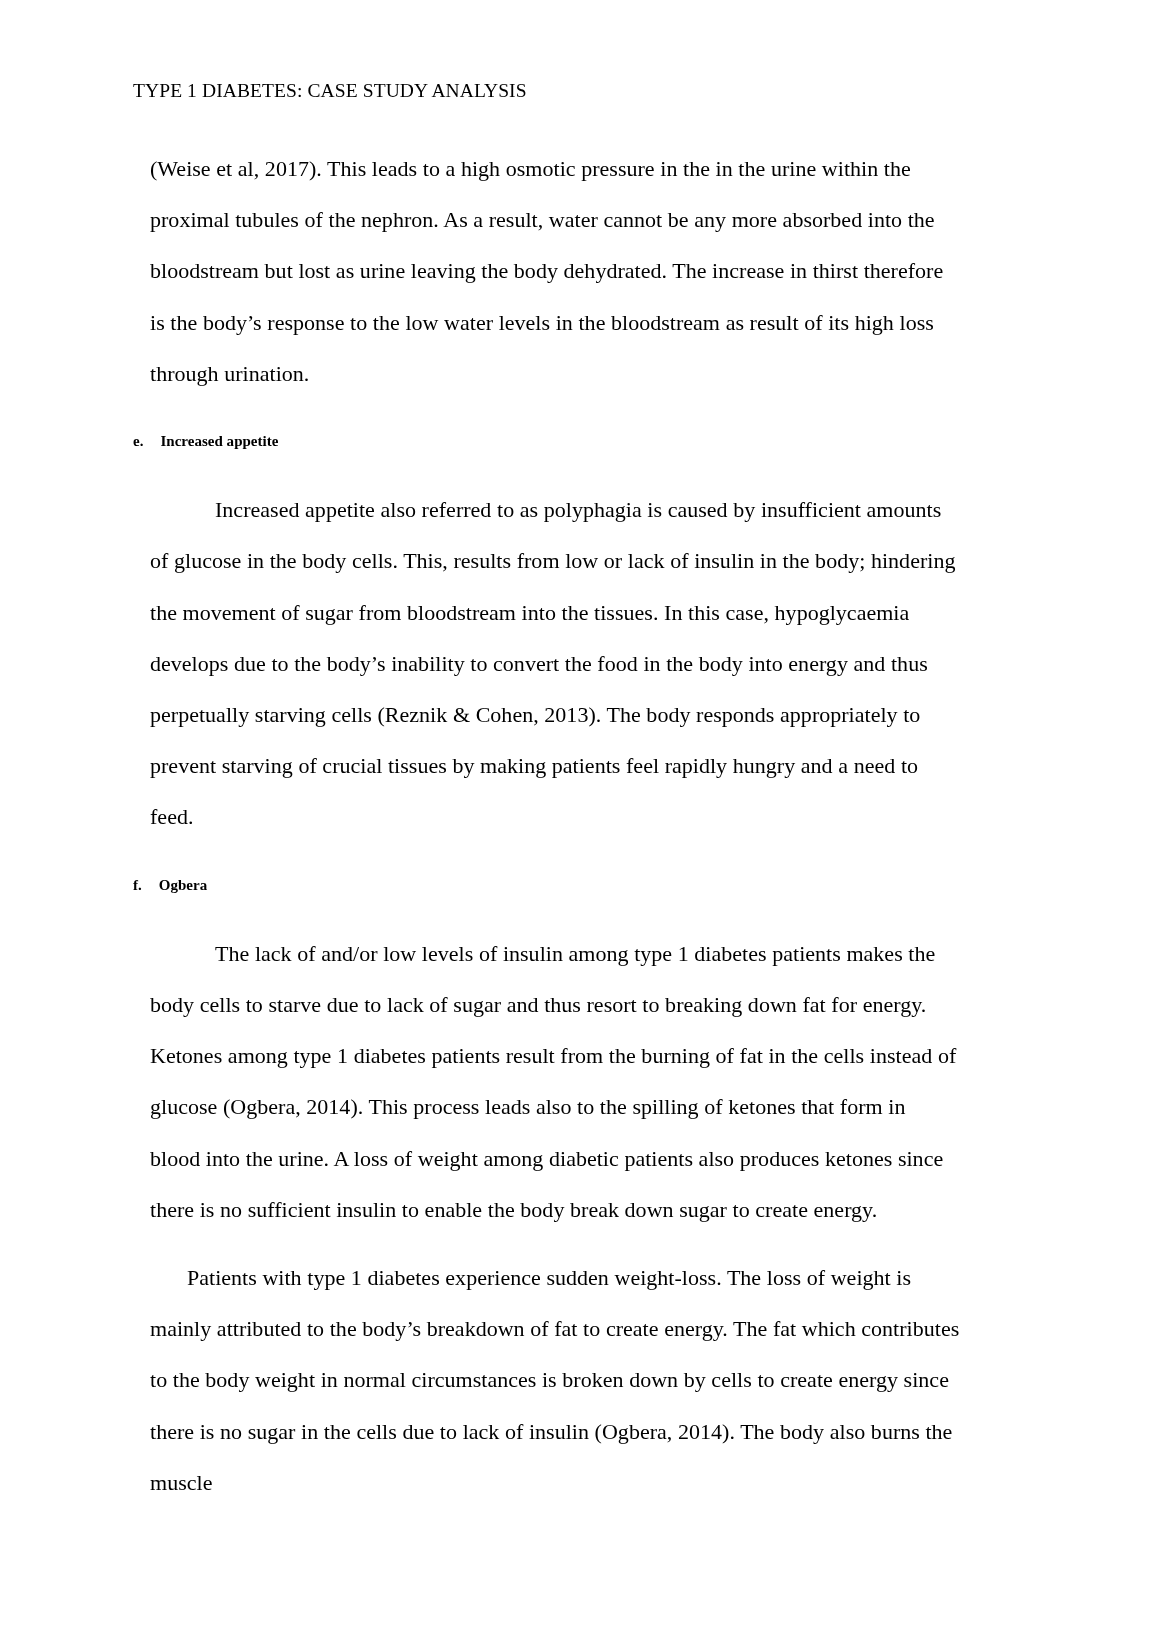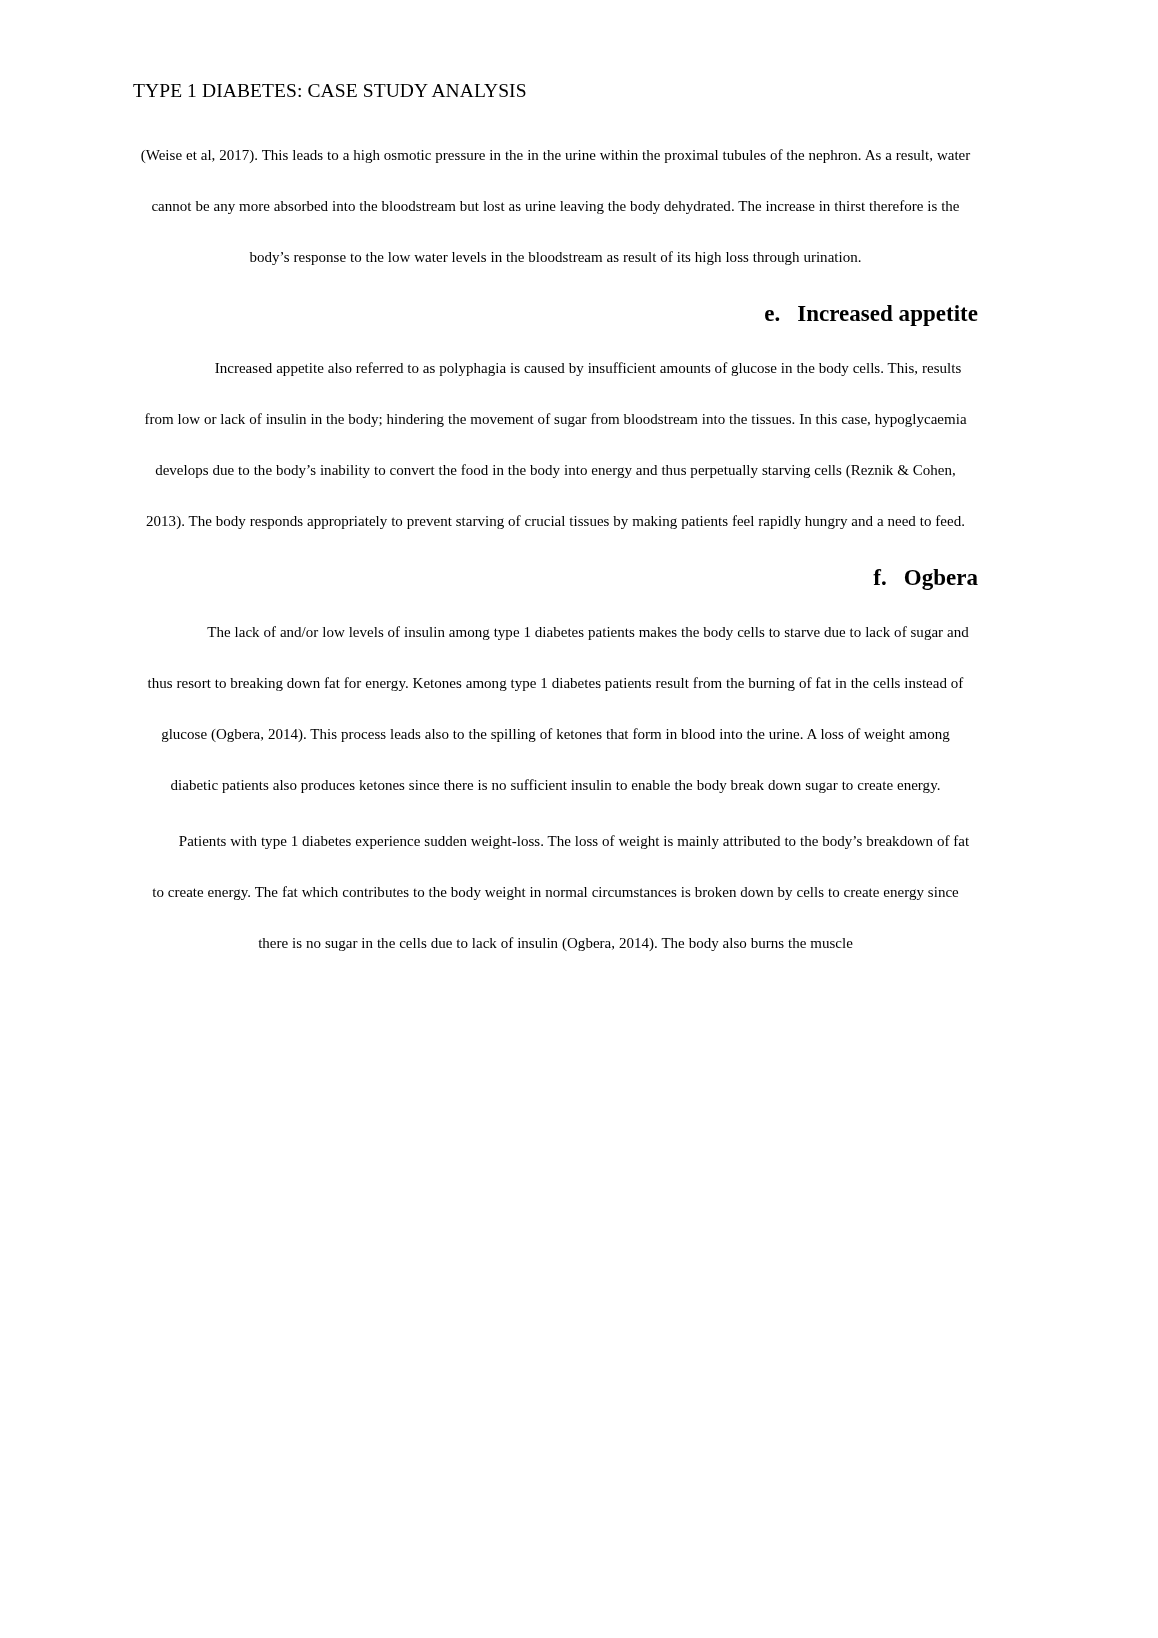--- a/index.html
+++ b/index.html
@@ -31,40 +31,40 @@
     white-space: nowrap;
     margin-top: 12px;
   }
   .content {
     position: absolute;
     left: 133px;
     top: 126px;
     width: 845px;
   }
   p.body-par {
-    margin: 4px;
-    font-size: 15px;
+    margin: 17px;
+    font-size: 22px;
     line-height: 51.2px;
-    text-align: center;
+    text-align: left;
     letter-spacing: 0.02px;
     word-spacing: 0.1px;
   }
   p.indent-large {
     text-indent: 65px;
     font-family: Liberation Serif, serif;
   }
   p.indent-small {
     text-indent: 37px;
   }
   h3.section-heading {
     margin: 0;
-    font-size: 23px;
+    font-size: 15px;
     line-height: 51.2px;
     font-weight: bold;
-    text-align: right;
+    text-align: left;
     letter-spacing: 0.02px;
   }
   h3.section-heading .label {
     display: inline;
   }
   h3.section-heading .gap {
     display: inline-block;
     width: 17px;
   }
 </style>

